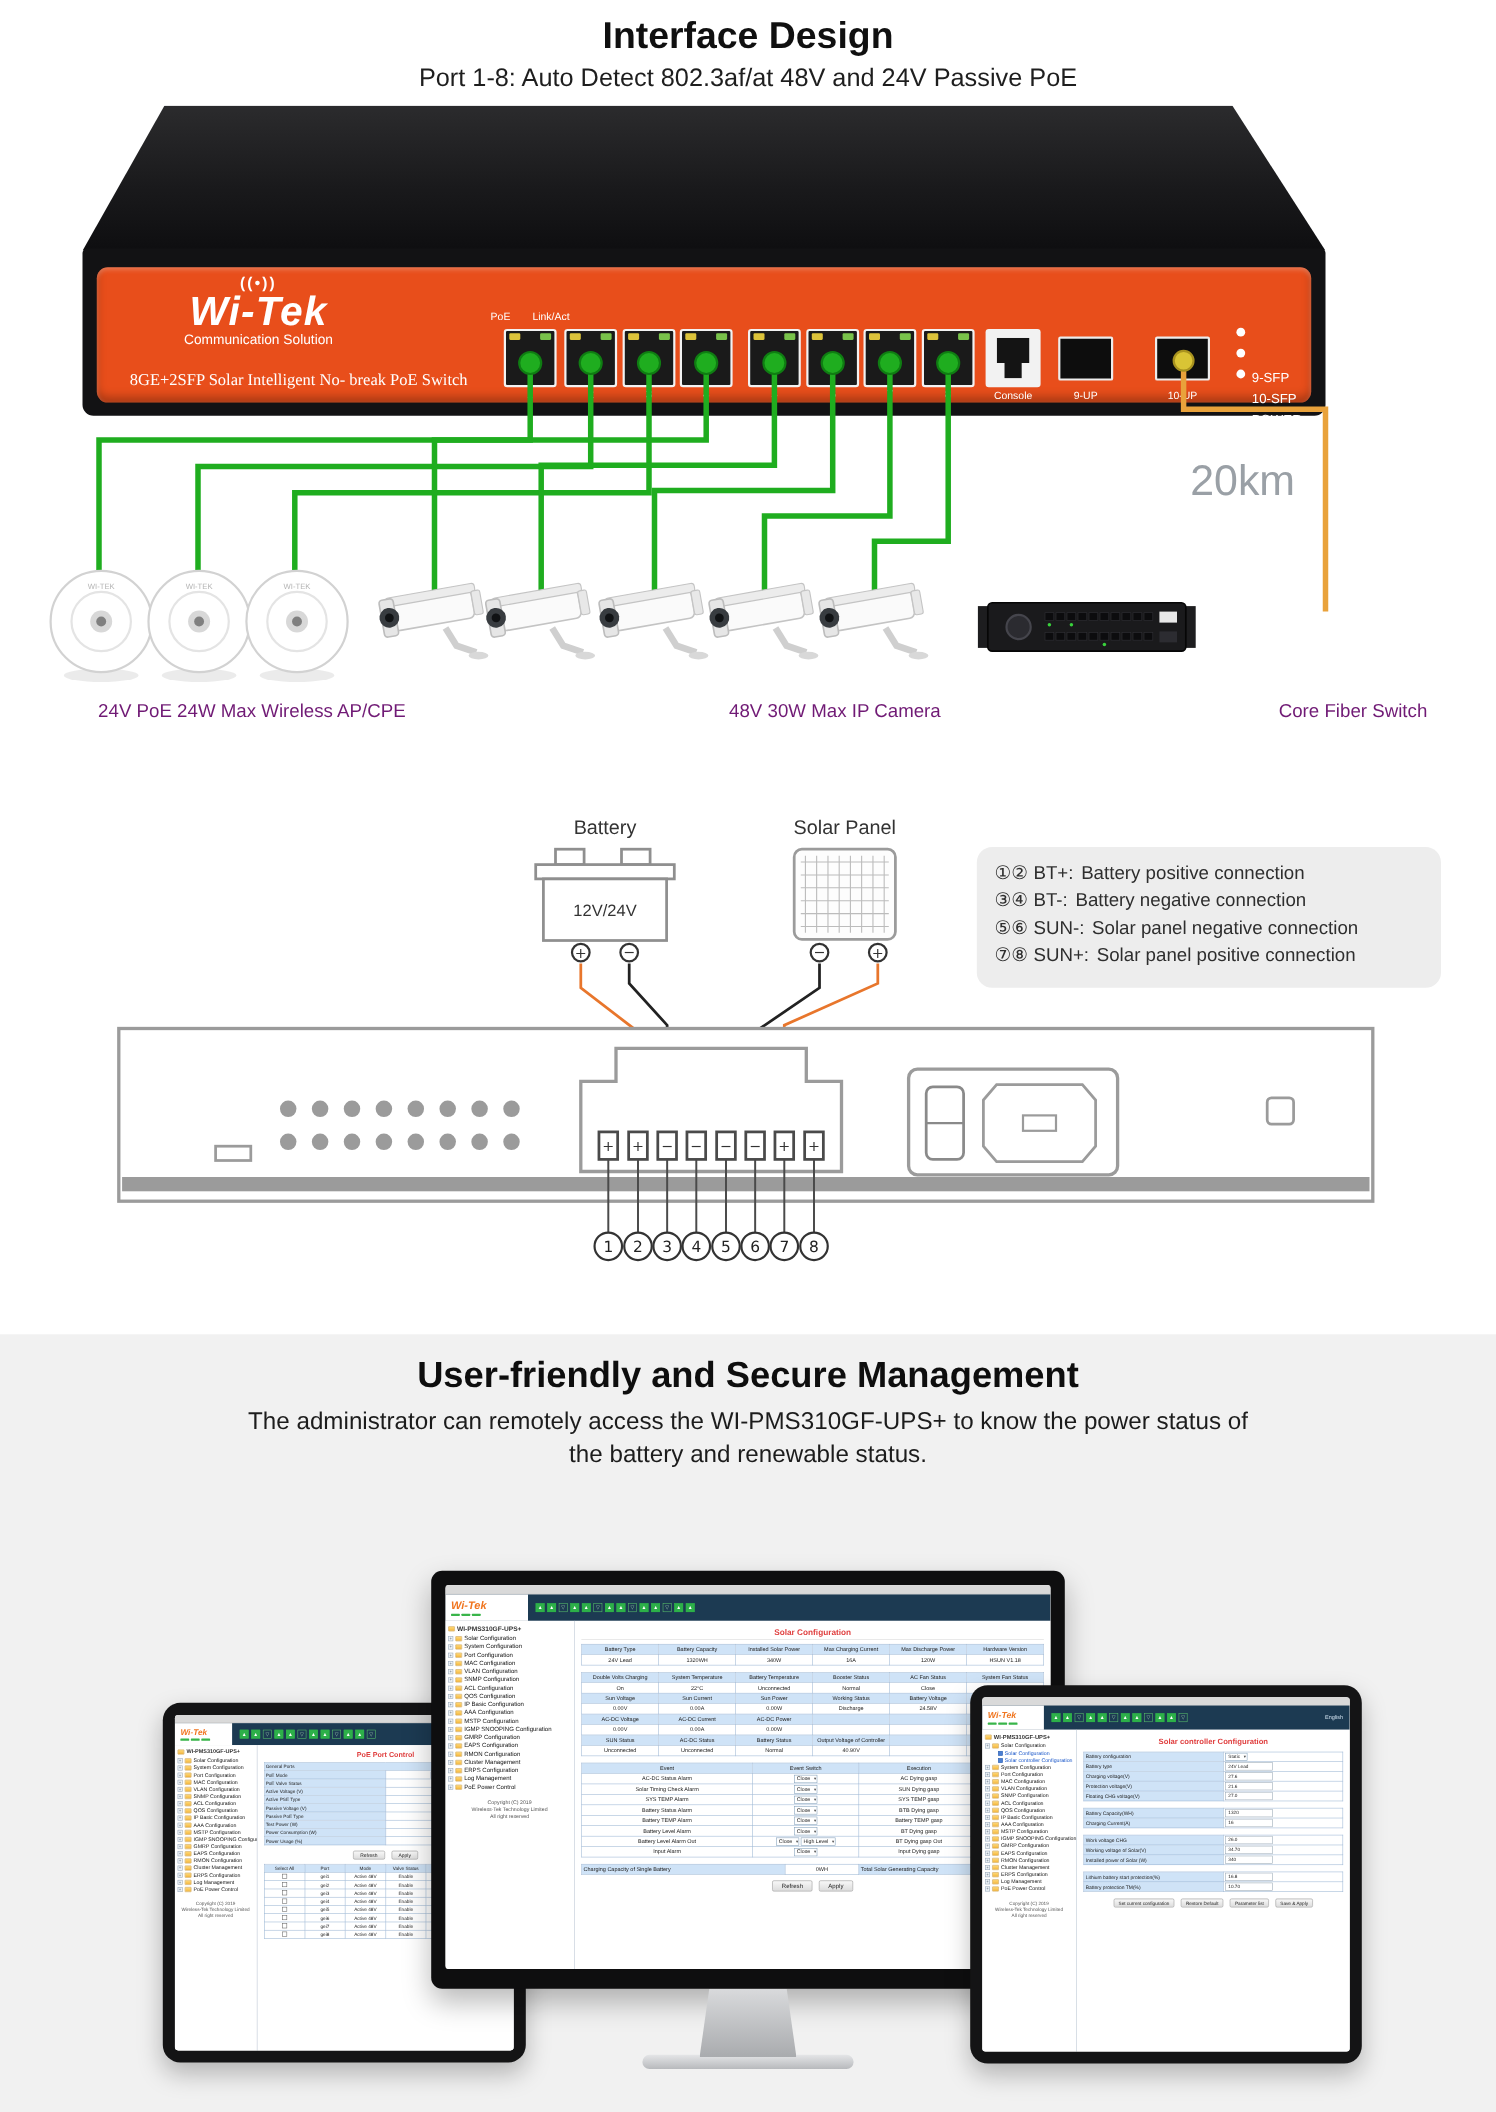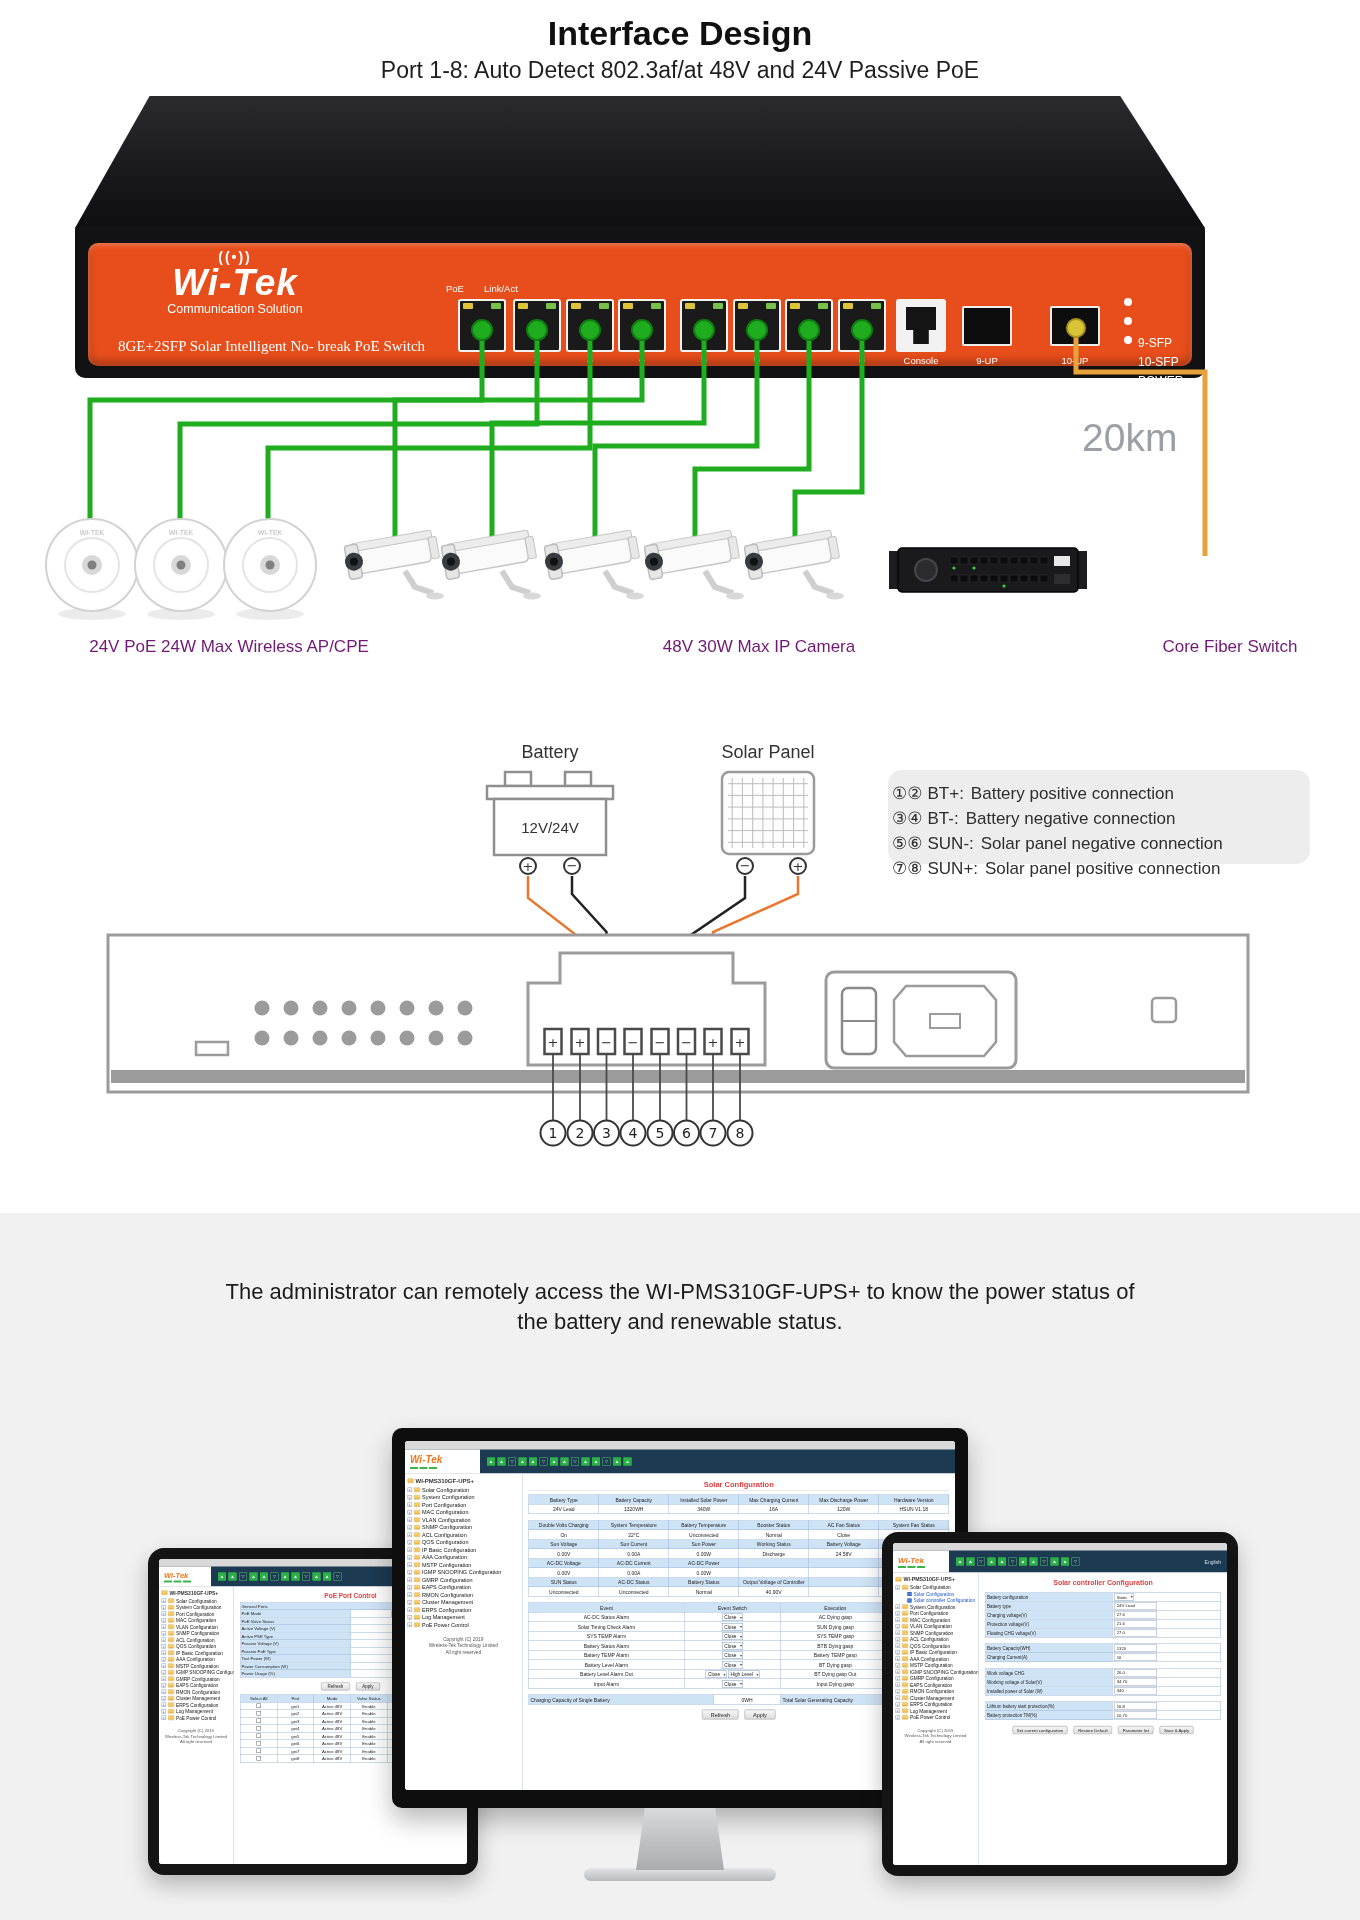--- a/index.html
+++ b/index.html
@@ -28,22 +28,22 @@
   .console .rj{position:absolute;left:10px;top:8px;width:30px;height:37px;background:#141414;
                clip-path:polygon(0 0,100% 0,100% 62%,76% 62%,76% 100%,24% 100%,24% 62%,0 62%);}
   .sfp{position:absolute;top:306px;width:50px;height:40px;background:#0d0d0d;border:2px solid #ececec;border-radius:2px;box-sizing:border-box;z-index:3;}
   .sled{position:absolute;width:8px;height:8px;background:#fff;border-radius:50%;z-index:3;}
   .sledlab{position:absolute;font-size:12px;color:#fff;z-index:3;margin-top:40px;}
   .km{position:absolute;left:1082px;top:416px;font-size:39px;color:#9aa0a6;z-index:6;}
   .clab{position:absolute;font-size:17px;color:#701a75;text-align:center;z-index:6;}
   svg.overlay{position:absolute;left:0;top:0;z-index:5;}
   
   .blab{position:absolute;font-size:18px;color:#333;text-align:center;z-index:6;}
-  .legend{position:absolute;left:888px;top:770px;width:422px;height:94px;background:#ededed;border-radius:14px;
-          padding:11px 0 0 4px;box-sizing:border-box;z-index:6;}
+  .legend{position:absolute;left:888px;top:770px;width:422px;height:128px;background:#ededed;border-radius:14px;
+          padding:11px 0 0 16px;box-sizing:border-box;z-index:6;}
   .legend .ln{font-size:17px;color:#2e2e2e;line-height:25px;white-space:nowrap;}
   .legend .lg-nums{margin-right:5px;}
   .legend .lg-term{margin-right:7px;}
   
   .s3{position:absolute;left:0;top:1213px;width:1360px;height:707px;background:#f1f1f1;}
   .s3-title{position:absolute;left:0;top:18px;width:100%;text-align:center;font-size:33px;font-weight:bold;color:#0e0e0e;}
   .s3-l1{position:absolute;left:0;top:66px;width:100%;text-align:center;font-size:22px;color:#1c1c1c;}
   .s3-l2{position:absolute;left:0;top:96px;width:100%;text-align:center;font-size:22px;color:#1c1c1c;}
   .tab{position:absolute;background:#141415;border-radius:16px;padding:11px;box-shadow:0 10px 22px rgba(0,0,0,.25);}
   .tabL{left:148px;top:335px;z-index:1;}
@@ -445,20 +445,21 @@
       <rect x="826" y="232" width="190" height="96" rx="8" stroke-width="3"></rect>
       <rect x="842" y="248" width="34" height="66" rx="6" stroke="#8a8a8a" stroke-width="2.5"></rect>
       <line x1="842" y1="281" x2="876" y2="281" stroke="#8a8a8a" stroke-width="2"></line>
       <polygon points="894,260 906,246 984,246 996,260 996,302 984,316 906,316 894,302" stroke-width="2.5"></polygon>
       <rect x="930" y="274" width="30" height="14" stroke-width="2"></rect>
     </g>
     <rect x="1152" y="258" width="24" height="24" rx="4" fill="#fff" stroke="#9b9b9b" stroke-width="2.5"></rect>
   </svg>
 
   <div class="s3">
+    <div class="s3-title">User-friendly and Secure Management</div>
     <div class="s3-l1">The administrator can remotely access the WI-PMS310GF-UPS+ to know the power status of</div>
     <div class="s3-l2">the battery and renewable status.</div>
 
     <div class="tab tabL">
       <div class="screen" style="width:308px;height:305px;">
         <div class="s2x scL" style="width:616px;height:610px;">
           <div class="chrome" style="height:14px;"></div>
           <div class="tbar" style="height:40px;">
             <div class="lgbox" style="width:104px;">
                 <span class="lgtxt" style="font-size:15px;">Wi-Tek</span>

